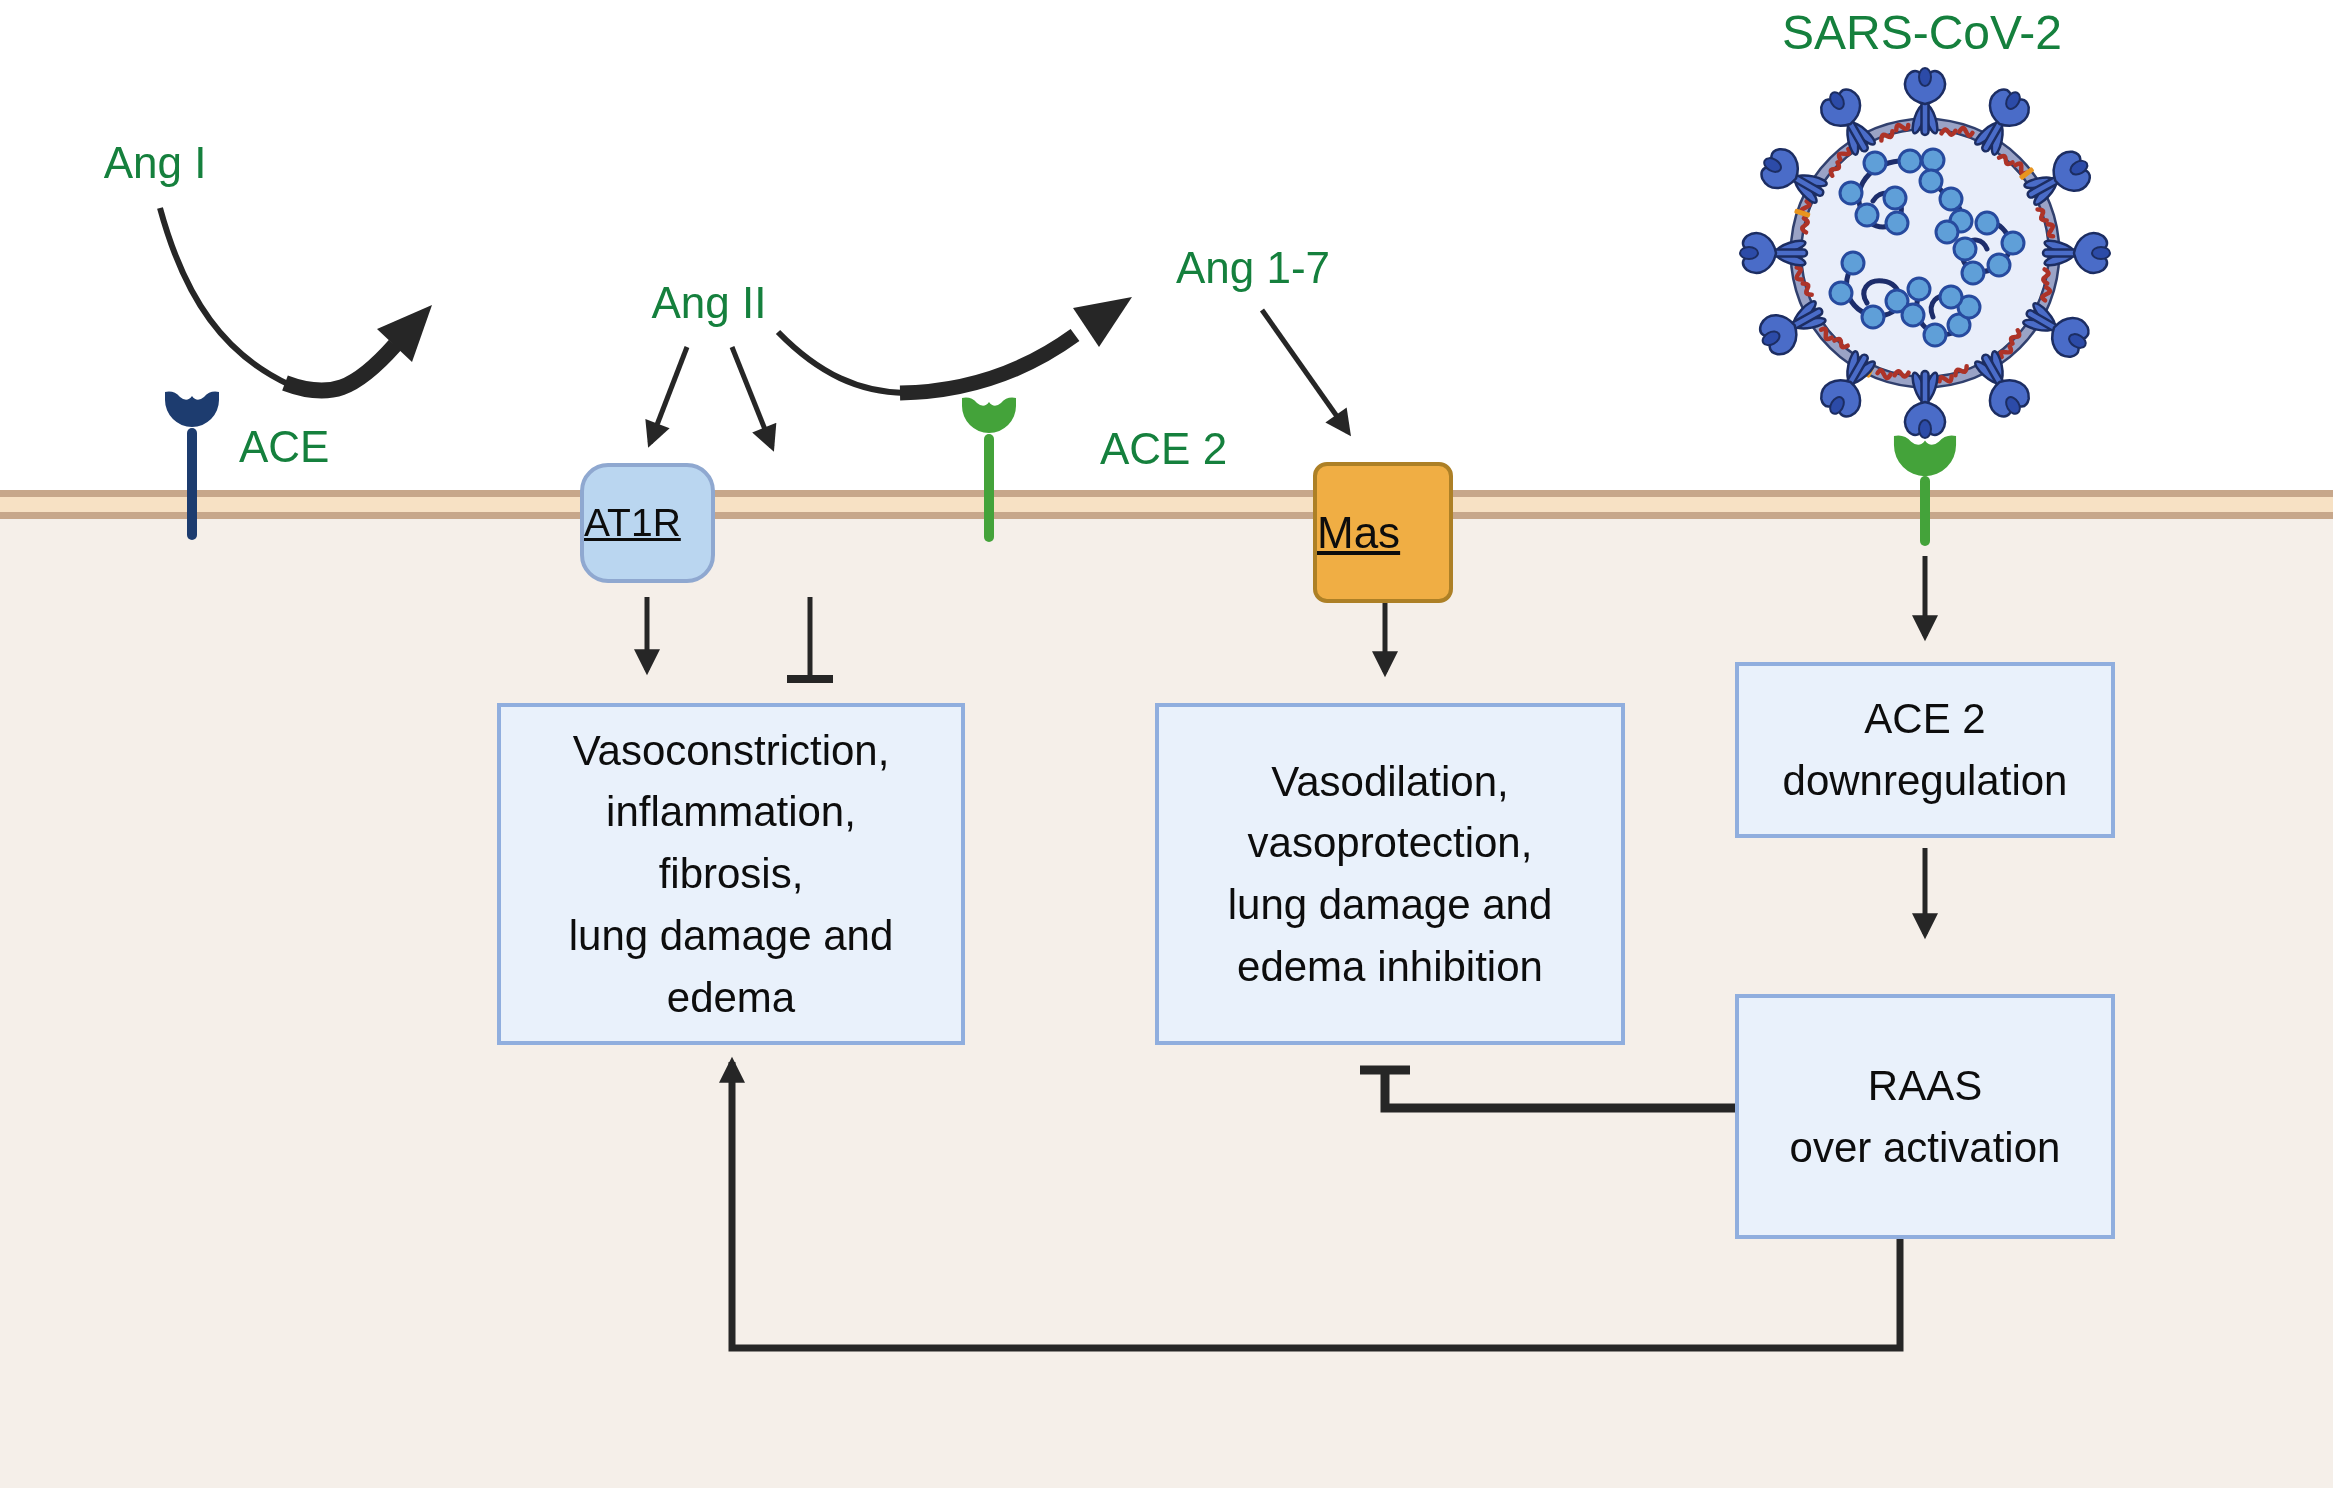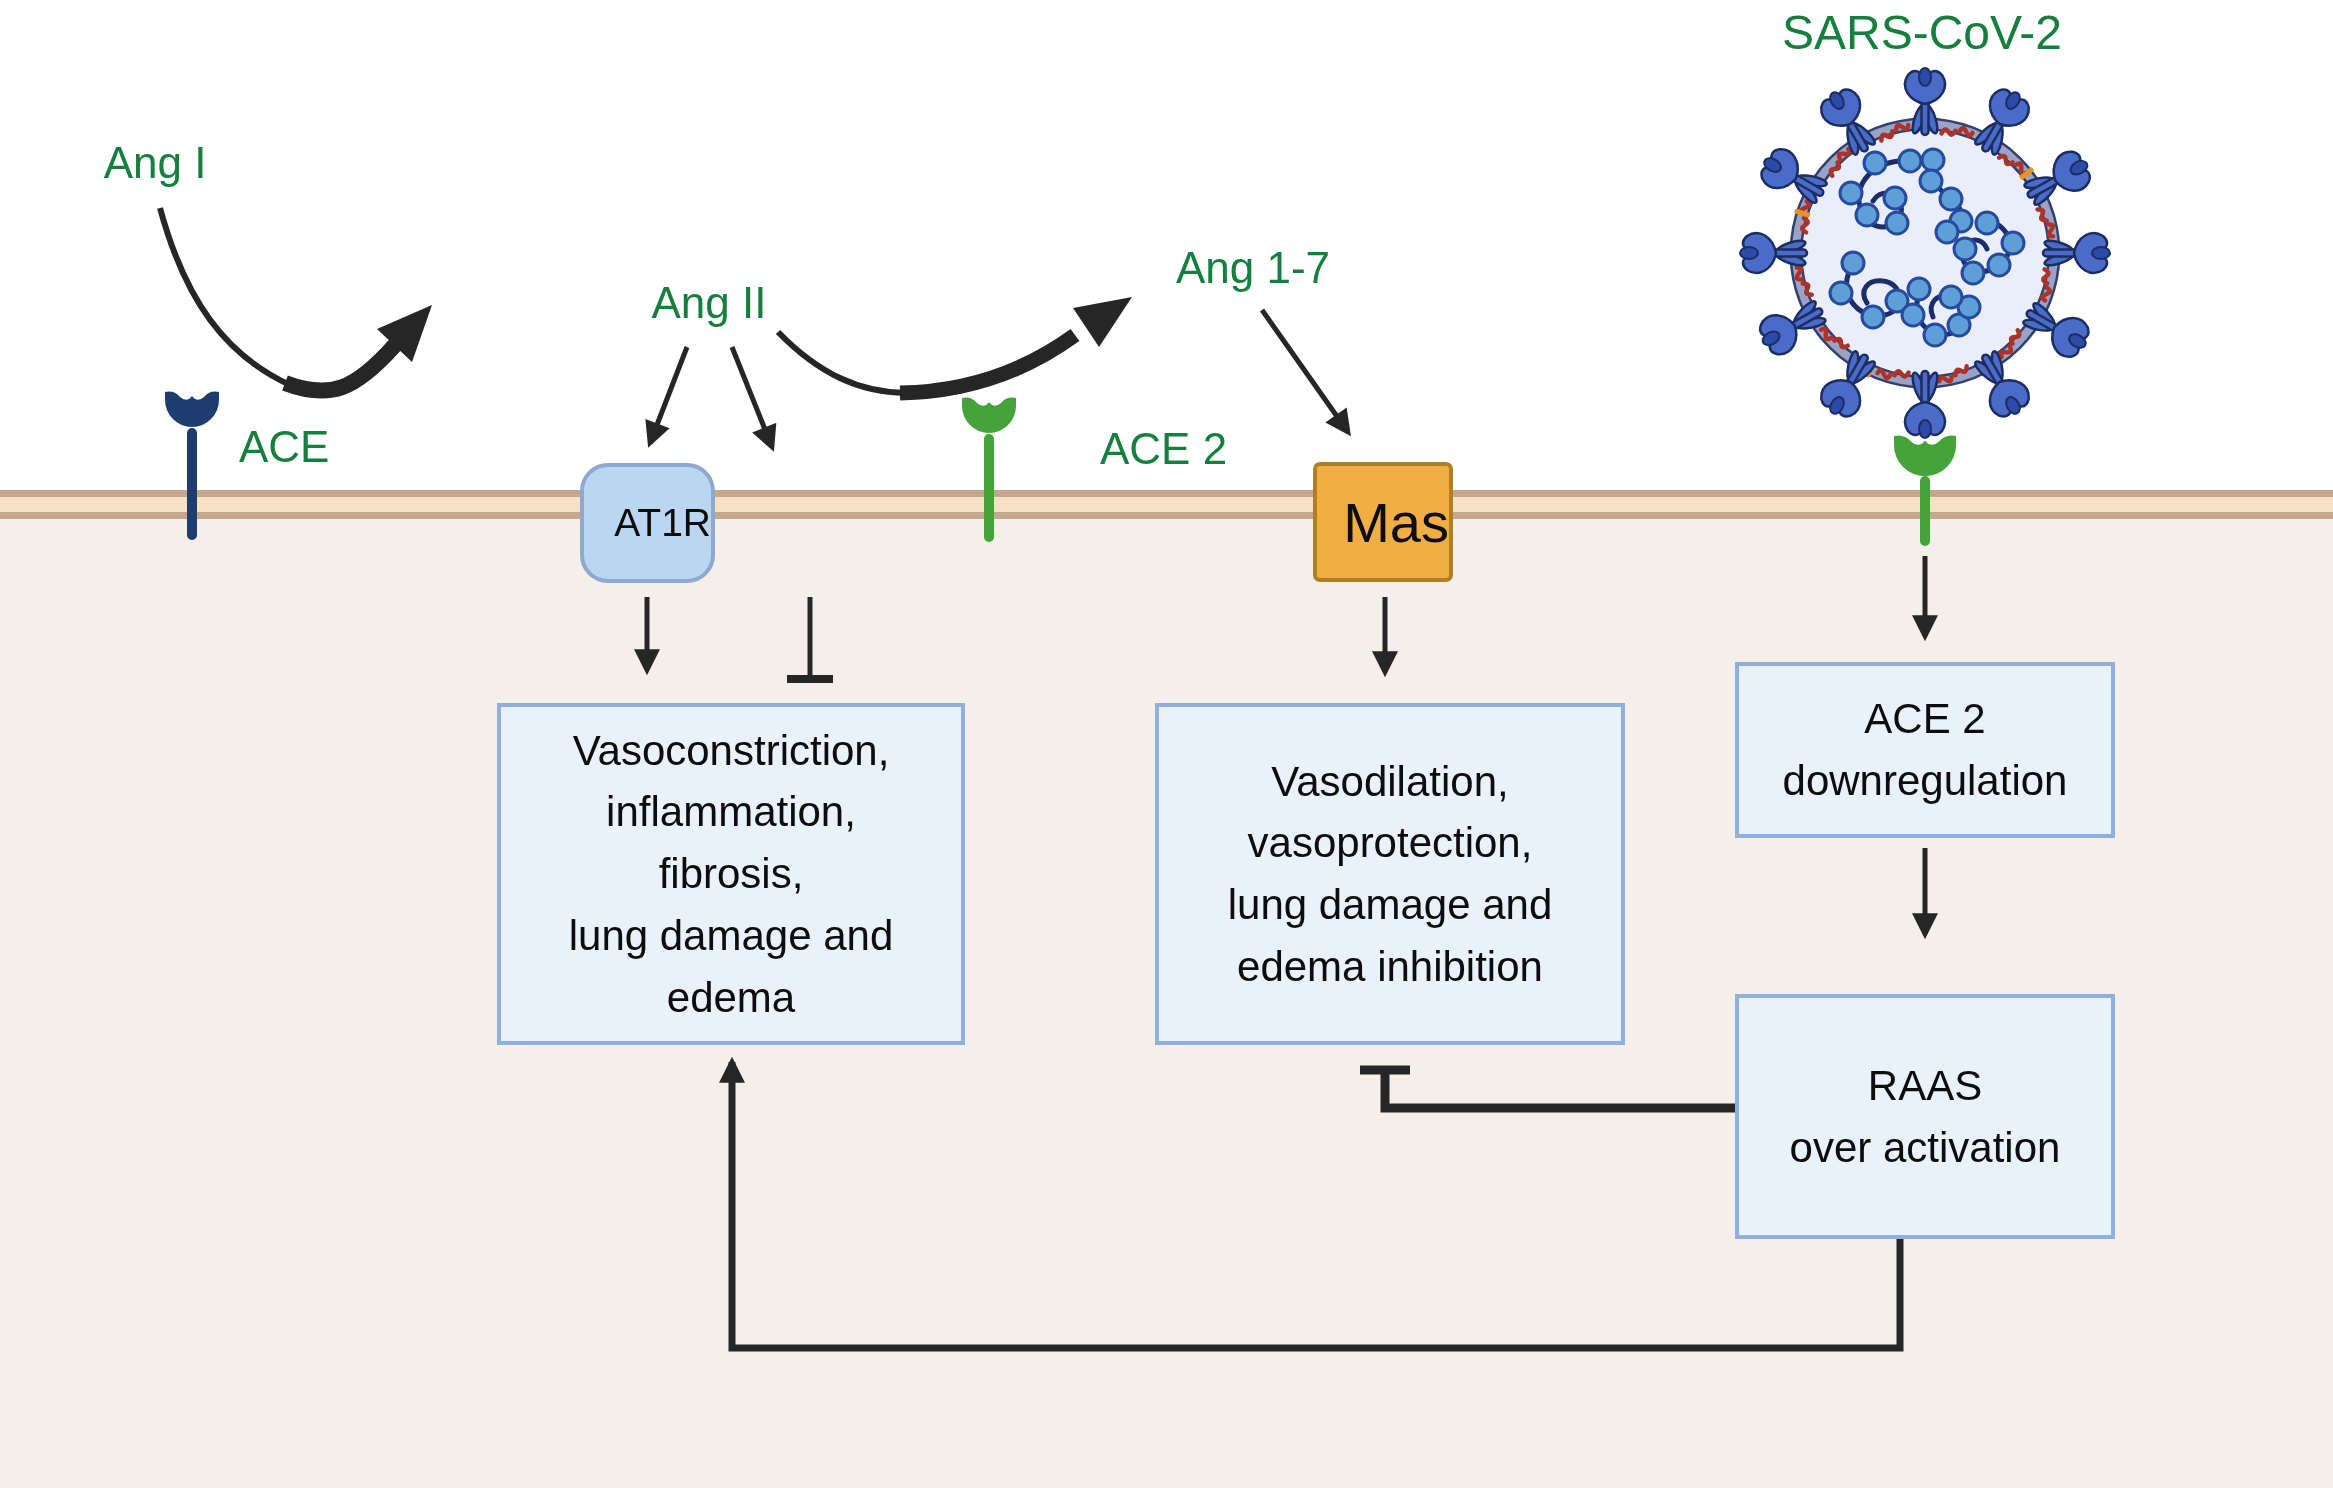--- a/index.html
+++ b/index.html
@@ -19,26 +19,27 @@
   .lbl-ang1  { left:155px;  top:163px; transform:translate(-50%,-50%); }
   .lbl-ace   { left:213px;  top:447px; transform:translateY(-50%);margin-left:26px; }
   .lbl-ang2  { left:709px;  top:303px; transform:translate(-50%,-50%); }
   .lbl-ace2  { left:1100px; top:449px; transform:translateY(-50%); }
   .lbl-ang17 { left:1253px; top:268px; transform:translate(-50%,-50%); }
   .lbl-sars  { left:1922px; top:32px;  transform:translate(-50%,-50%); font-size:48px; }
 
   .receptor {
     position:absolute; box-sizing:border-box;
     background:#bad6f0; border:4px solid #8fa8d0; border-radius:28px;
-    display:flex; align-items:center; justify-content:flex-end;
+    display:flex; align-items:center; justify-content:flex-start;
     font-size:39px;
+    text-decoration:underline;
   }
   .rec-at1r { left:580px; top:463px; width:135px; height:120px; }
   .rec-at2r { left:743px; top:463px; width:135px; height:120px; }
-  .rec-mas  { left:1313px; top:462px; width:140px; height:120px; background:#f0ae44; border-color:#ad8026; border-radius:7px; font-size:56px; }
+  .rec-mas  { left:1313px; top:462px; width:140px; height:141px; background:#f0ae44; border-color:#ad8026; border-radius:14px; font-size:44px; }
 
   .box {
     position:absolute; box-sizing:border-box;
     background:#e9f1fb; border:4px solid #90aede;
     display:flex; align-items:center; justify-content:center;
     text-align:center; white-space:pre-line;
     font-size:42px; line-height:1.47;
   }
   .box-at1 { left:497px;  top:703px; width:468px; height:342px; }
   .box-mas { left:1155px; top:703px; width:470px; height:342px; }

